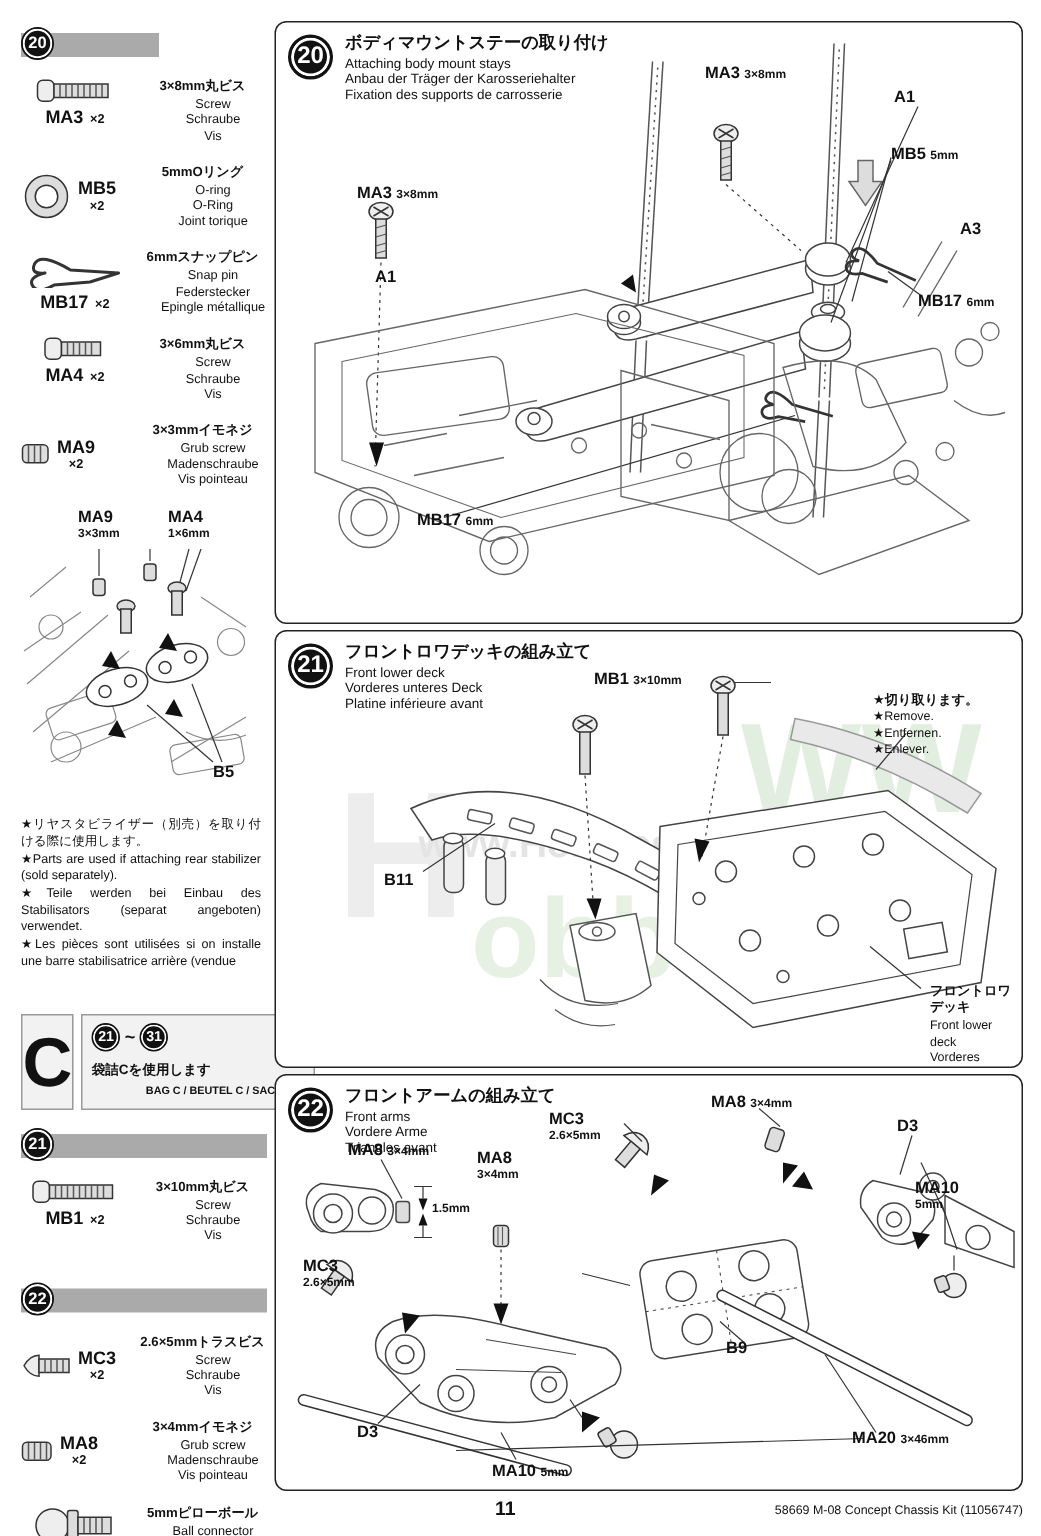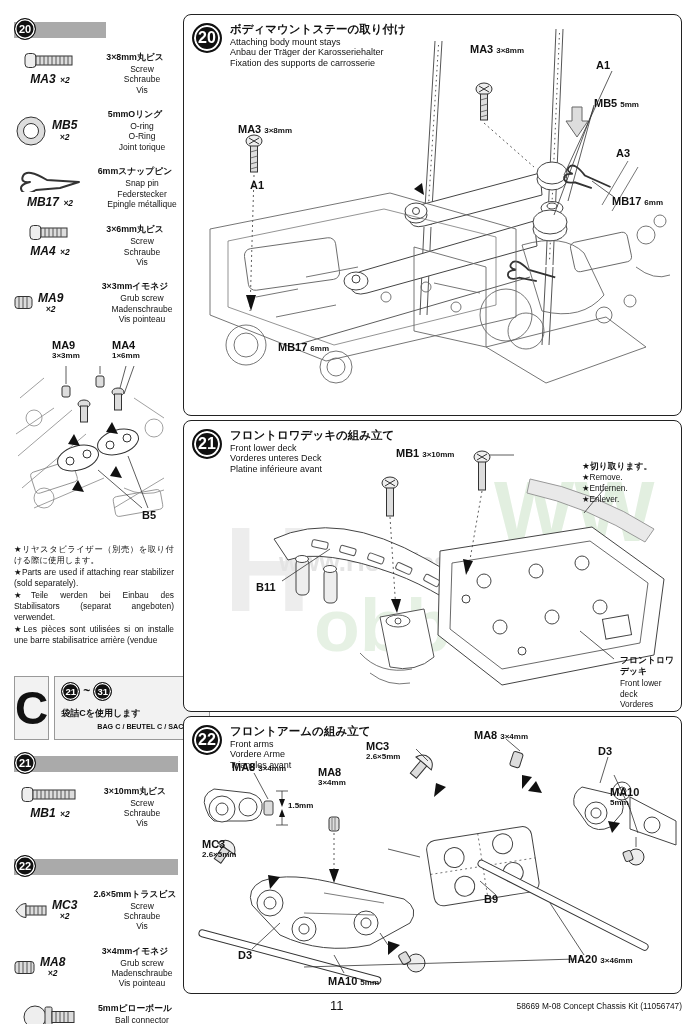--- a/index.html
+++ b/index.html
@@ -12,21 +12,21 @@
         box-shadow:inset 0 0 0 2px #fff;border:2px solid #111;box-sizing:border-box;flex:none;}
   .snum.small{width:22px;height:22px;font-size:11px;box-shadow:inset 0 0 0 1.5px #fff;border-width:1.5px;}
   .snum.mini{width:19px;height:19px;font-size:9.5px;box-shadow:inset 0 0 0 1.2px #fff;border-width:1.2px;}
 
   
   .sidebar{position:absolute;left:14px;top:18px;width:164px;}
   .sbar{position:relative;height:16px;background:#aaa;margin:4px 0 14px 0;}
   .sbar .snum.small{position:absolute;left:0;top:-4px;}
   .sbar.short{width:92px;}
   .part{display:flex;margin-bottom:14px;}
-  .pleft{width:72px;flex:none;display:flex;flex-direction:column;align-items:center;justify-content:flex-start;font-style:italic;}
+  .pleft{width:72px;flex:none;display:flex;flex-direction:column;align-items:center;justify-content:flex-start;}
   .pleft.row{flex-direction:row;align-items:center;gap:4px;}
   .pcode{font-size:12px;font-weight:bold;white-space:nowrap;}
   .pqty{font-size:8.5px;font-weight:bold;}
   .pdesc{flex:1;padding-left:6px;text-align:center;}
   .psize{font-size:8.8px;font-weight:bold;white-space:nowrap;}
   .plang{font-size:8.5px;margin-left:14px;line-height:1.22;}
   .namecol{display:flex;flex-direction:column;align-items:center;line-height:1.1;}
 
   .inset{position:relative;width:164px;height:196px;margin:2px 0 10px 0;}
   .inset .lbl{line-height:1;}
@@ -49,21 +49,21 @@
   .tjp{font-size:11.5px;font-weight:bold;}
   .tlang{font-size:9px;}
   .lbl{position:absolute;font-size:11px;font-weight:bold;white-space:nowrap;z-index:6;}
   .lbl .sz{font-size:8px;font-weight:bold;margin-left:3px;}
   .lbl.stack{line-height:1.05;}
   .lbl.stack .sz{display:block;margin-left:0;}
   .smallnote{position:absolute;font-size:8.3px;line-height:1.3;z-index:6;}
   .smallnote .jp{font-weight:bold;font-size:8.8px;}
   .diagram{position:absolute;left:0;top:0;}
 
-  .footer-page{position:absolute;left:330px;top:998px;font-size:13px;font-weight:normal;}
+  .footer-page{position:absolute;left:330px;top:998px;font-size:13px;font-weight:bold;}
   .footer-note{position:absolute;right:12px;top:1001px;font-size:8.3px;}
 </style>
 </head>
 <body>
 
 <div class="page">
 
   <div class="sidebar">
 
     <div class="sbar short">
@@ -477,21 +477,21 @@
         <div class="tlang">Fixation des supports de carrosserie</div>
       </div>
     </div>
 
     <div class="lbl" style="left:54px;top:108px;"><span>MA3</span><span class="sz">3×8mm</span></div>
     <div class="lbl" style="left:66px;top:164px;"><span>A1</span></div>
     <div class="lbl" style="left:94px;top:326px;"><span>MB17</span><span class="sz">6mm</span></div>
     <div class="lbl" style="left:286px;top:28px;"><span>MA3</span><span class="sz">3×8mm</span></div>
     <div class="lbl" style="left:412px;top:44px;"><span>A1</span></div>
     <div class="lbl" style="left:410px;top:82px;"><span>MB5</span><span class="sz">5mm</span></div>
-    <div class="lbl" style="left:432px;top:132px;"><span>A3</span></div>
+    <div class="lbl" style="left:456px;top:132px;"><span>A3</span></div>
     <div class="lbl" style="left:428px;top:180px;"><span>MB17</span><span class="sz">6mm</span></div>
   </div>
 
   <div class="panel" style="top:420px;height:292px;">
     <svg class="diagram" width="497" height="290" viewBox="0 0 497 290">
 
       <g>
         <text x="40" y="190" font-size="120" font-weight="bold" fill="#ededed">H</text>
         <text x="310" y="120" font-size="85" font-weight="bold" fill="#e2efe0">WW</text>
         <text x="130" y="230" font-size="75" font-weight="bold" fill="#e6f1e4">obbies</text>

